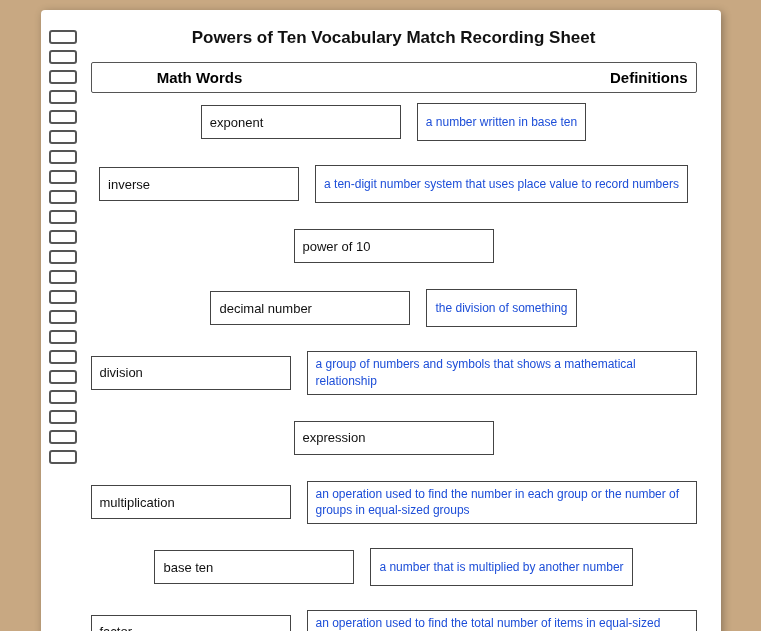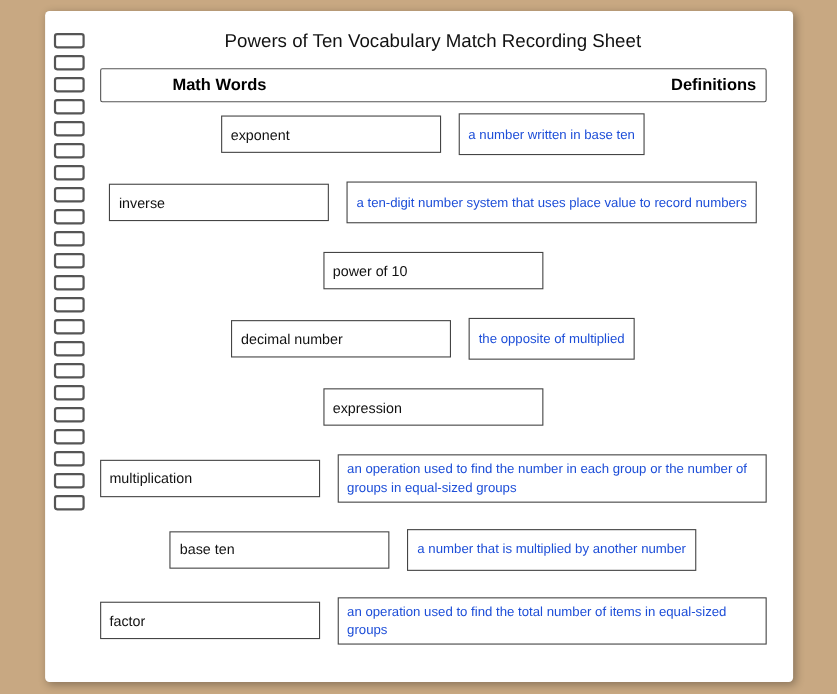--- a/index.html
+++ b/index.html
@@ -42,21 +42,21 @@
       width: 28px;
       height: 14px;
       border: 2.5px solid #555;
       border-radius: 3px;
       background: transparent;
     }
 
     .page-title {
       text-align: center;
       font-size: 17px;
-      font-weight: normal;
+      font-weight: bold;
       margin-bottom: 14px;
       color: #111;
     }
 
     .columns-header {
       display: flex;
       gap: 34px;
       margin-bottom: 10px;
       border: 1.5px solid #555;
       border-radius: 2px;
@@ -159,21 +159,25 @@
       </div>
       <div class="vocab-row">
         <div class="word-box">inverse</div>
         <div class="def-box">a ten-digit number system that uses place value to record numbers</div>
       </div>
       <div class="vocab-row">
         <div class="word-box">power of 10</div>
       </div>
       <div class="vocab-row">
         <div class="word-box">decimal number</div>
-        <div class="def-box">the opposite of multiplied</div>
+        <div class="def-box">the division of something</div>
+      </div>
+      <div class="vocab-row">
+        <div class="word-box">division</div>
+        <div class="def-box">a group of numbers and symbols that shows a mathematical relationship</div>
       </div>
       <div class="vocab-row">
         <div class="word-box">expression</div>
       </div>
       <div class="vocab-row">
         <div class="word-box">multiplication</div>
         <div class="def-box">an operation used to find the number in each group or the number of groups in equal-sized groups</div>
       </div>
       <div class="vocab-row">
         <div class="word-box">base ten</div>

